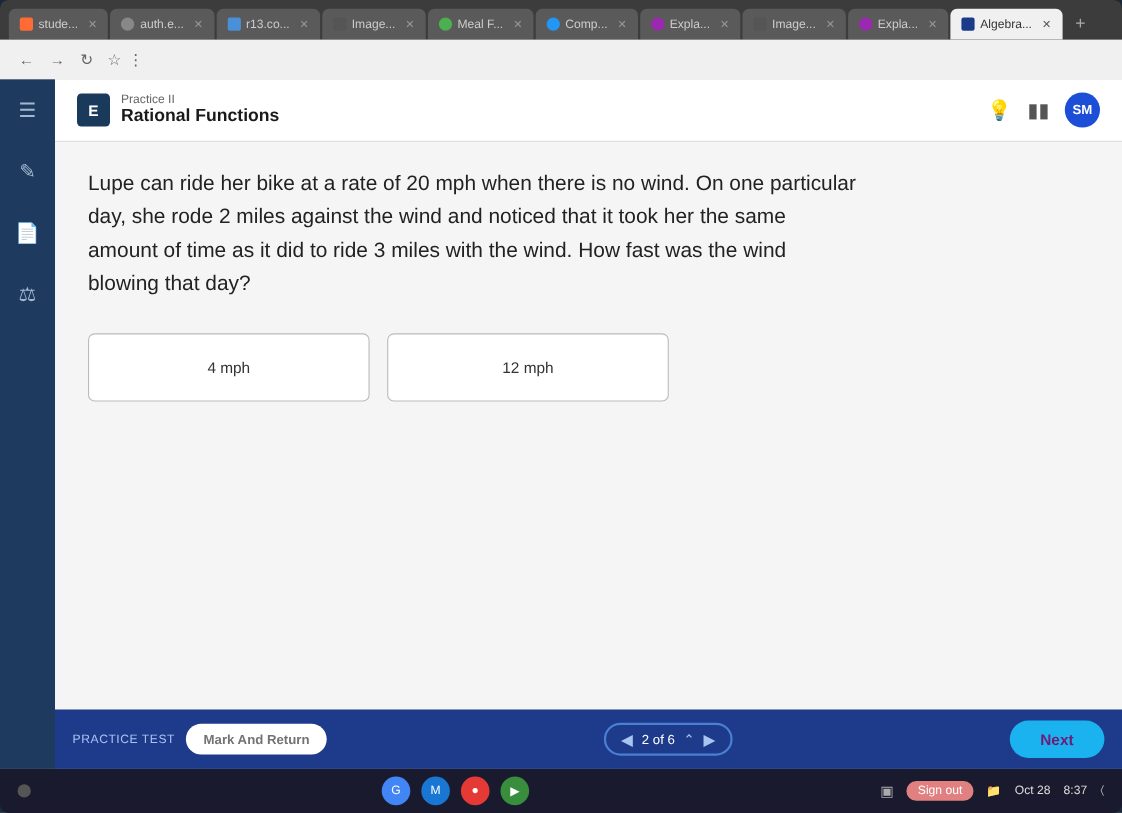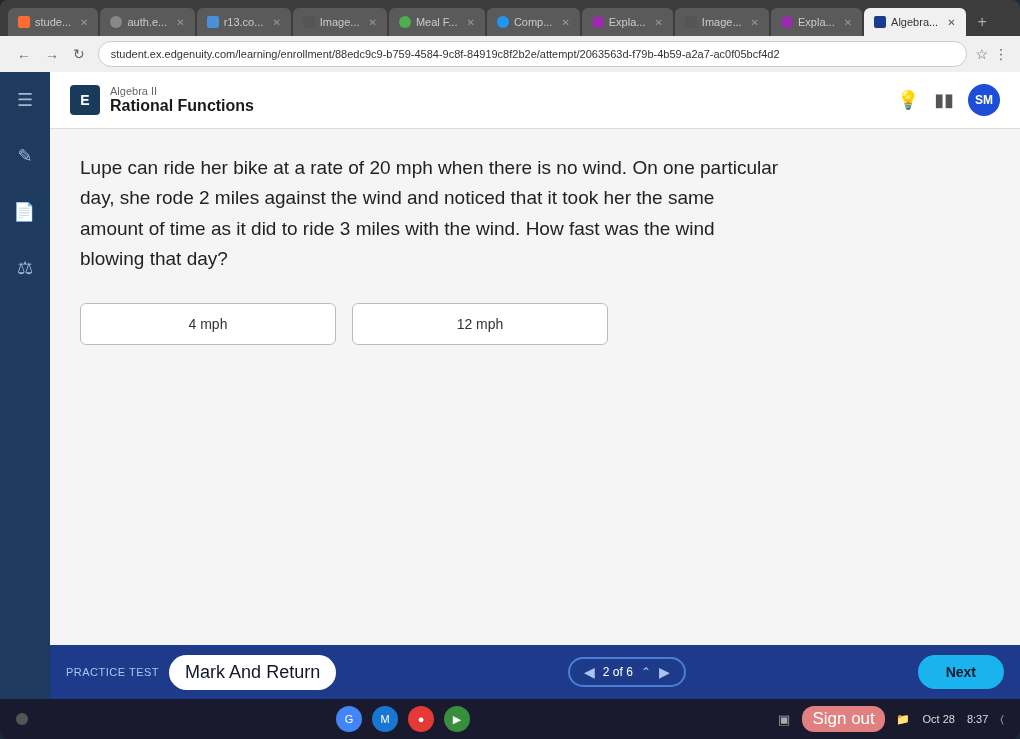--- a/index.html
+++ b/index.html
@@ -248,21 +248,21 @@
       grid-template-columns: repeat(3, 1fr);
       gap: 16px;
       max-width: 800px;
       margin-bottom: 16px;
     }
 
     .answer-option {
       background: white;
       border: 1.5px solid #bbb;
       border-radius: 6px;
-      padding: 12px 16px;
+      padding: 22px 16px;
       text-align: center;
       font-size: 14px;
       color: #333;
       cursor: pointer;
       transition: border-color 0.2s, background 0.2s;
     }
 
     .answer-row-single {
       display: grid;
       grid-template-columns: repeat(3, 1fr);
@@ -289,26 +289,26 @@
 
     .practice-test-label {
       color: #aac4f0;
       font-size: 11px;
       text-transform: uppercase;
       letter-spacing: 0.5px;
     }
 
     .mark-return-btn {
       background: white;
-      color: #0f172a;
+      color: #737373;
       border: none;
       border-radius: 20px;
       padding: 7px 16px;
-      font-size: 18px;
-      font-weight: normal;
+      font-size: 12px;
+      font-weight: bold;
       cursor: pointer;
     }
 
     .bottom-center {
       display: flex;
       align-items: center;
       gap: 8px;
     }
 
     .pagination-pill {
@@ -340,21 +340,21 @@
       color: white;
       border: 2px solid #4a7fd4;
       border-radius: 20px;
       padding: 7px 16px;
       font-size: 12px;
       cursor: pointer;
     }
 
     .next-btn {
       background: #1ab3f0;
-      color: #0f172a;
+      color: #701a75;
       border: none;
       border-radius: 20px;
       padding: 9px 28px;
       font-size: 14px;
       font-weight: bold;
       cursor: pointer;
     }
 
     
     .taskbar {
@@ -403,21 +403,21 @@
       color: #ccc;
       font-size: 11px;
     }
 
     .sign-out-btn {
       background: #e08080;
       color: white;
       border: none;
       border-radius: 12px;
       padding: 3px 10px;
-      font-size: 17px;
+      font-size: 11px;
       cursor: pointer;
     }
   </style>
 </head>
 <body>
 
 <div class="browser-frame">
 
   <div class="tab-bar">
     <div class="tab">
@@ -472,21 +472,20 @@
     </div>
     <div class="tab" style="background:transparent; color:#aaa; font-size:16px; border-radius:0;">+</div>
   </div>
 
   <div class="address-bar">
     <div class="nav-buttons">
       <button class="nav-btn">←</button>
       <button class="nav-btn">→</button>
       <button class="nav-btn">↻</button>
     </div>
-    <input class="url-input" type="text" value="student.ex.edgenuity.com/learning/enrollment/88edc9c9-b759-4584-9c8f-84919c8f2b2e/attempt/2063563d-f79b-4b59-a2a7-ac0f05bcf4d2" style="">
     <div class="browser-actions">
       <span style="cursor:pointer;">☆</span>
       <span style="cursor:pointer;">⋮</span>
     </div>
   </div>
 
   <div class="content-area">
 
     <div class="sidebar">
       <div class="sidebar-icon">☰</div>
@@ -496,21 +495,21 @@
     </div>
 
     <div class="main-page">
 
       <div class="page-header">
         <div class="header-left">
           <div class="edgenuity-logo">
             <span>E</span>
           </div>
           <div class="header-titles">
-            <span class="course-name">Algebra II</span>
+            <span class="course-name">Practice II</span>
             <span class="lesson-name">Rational Functions</span>
           </div>
         </div>
         <div class="header-right">
           <button class="header-icon-btn" title="Hint">💡</button>
           <button class="header-icon-btn">▮▮</button>
           <div class="avatar">SM</div>
         </div>
       </div>
 

